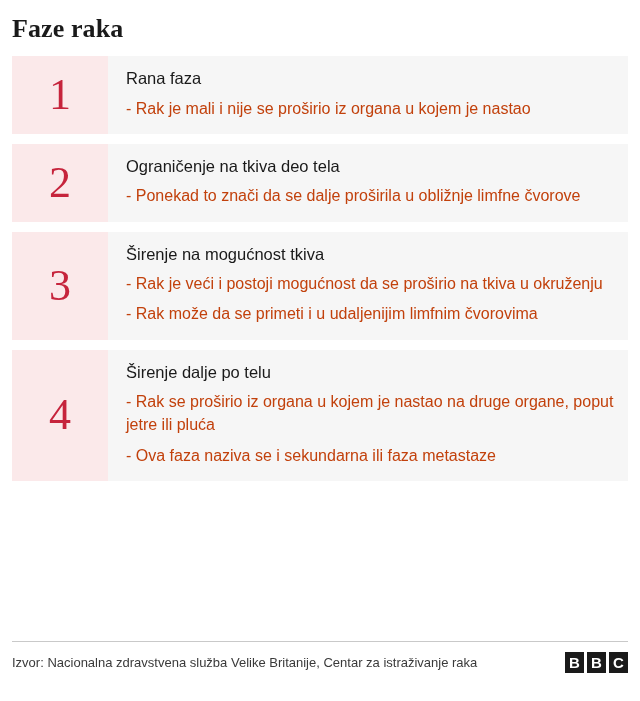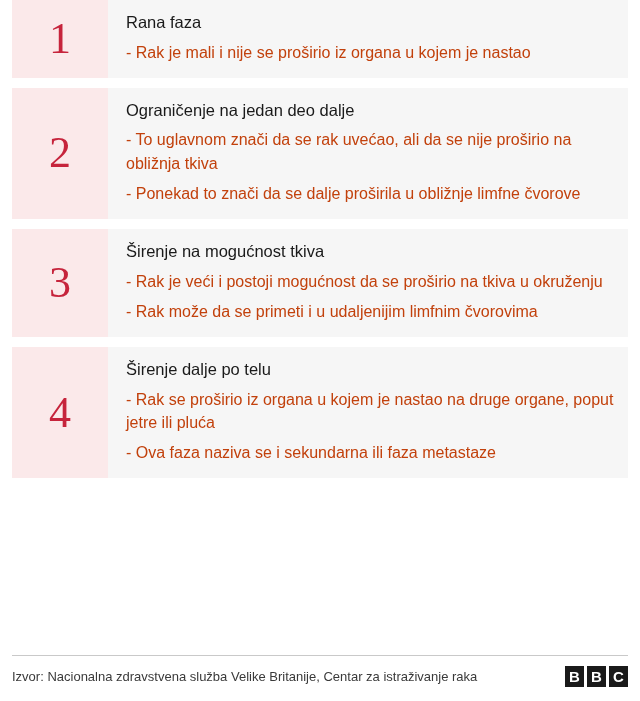--- a/index.html
+++ b/index.html
@@ -66,21 +66,21 @@
     margin-bottom: 7px;
   }
   .stage-point:last-child {
     margin-bottom: 0;
   }
   .footer {
     position: absolute;
     left: 0;
     right: 0;
     bottom: 0;
-    height: 46px;
+    height: 60px;
     box-sizing: border-box;
   }
   .footer-rule {
     border-top: 1px solid #c9c9c9;
     margin: 0 12px;
   }
   .footer-inner {
     display: flex;
     align-items: center;
     justify-content: space-between;
@@ -106,34 +106,34 @@
     line-height: 21px;
     text-align: center;
     display: inline-block;
   }
 </style>
 </head>
 <body>
 
 <div class="wrap">
 
+  <div class="title">Faze raka</div>
 
   <div class="stage">
     <div class="stage-num">1</div>
     <div class="stage-body">
       <div class="stage-head">Rana faza</div>
       <div class="stage-point">- Rak je mali i nije se proširio iz organa u kojem je nastao</div>
     </div>
   </div>
 
   <div class="stage">
     <div class="stage-num">2</div>
     <div class="stage-body">
-      <div class="stage-head">Ograničenje na jedan deo dalje</div>
-      <div class="stage-point">- To uglavnom znači da se rak uvećao, ali da se nije proširio na obližnja tkiva</div>
+      <div class="stage-head">Ograničenje na tkiva deo tela</div>
       <div class="stage-point">- Ponekad to znači da se dalje proširila u obližnje limfne čvorove</div>
     </div>
   </div>
 
   <div class="stage">
     <div class="stage-num">3</div>
     <div class="stage-body">
       <div class="stage-head">Širenje na mogućnost tkiva</div>
       <div class="stage-point">- Rak je veći i postoji mogućnost da se proširio na tkiva u okruženju</div>
       <div class="stage-point">- Rak može da se primeti i u udaljenijim limfnim čvorovima</div>

